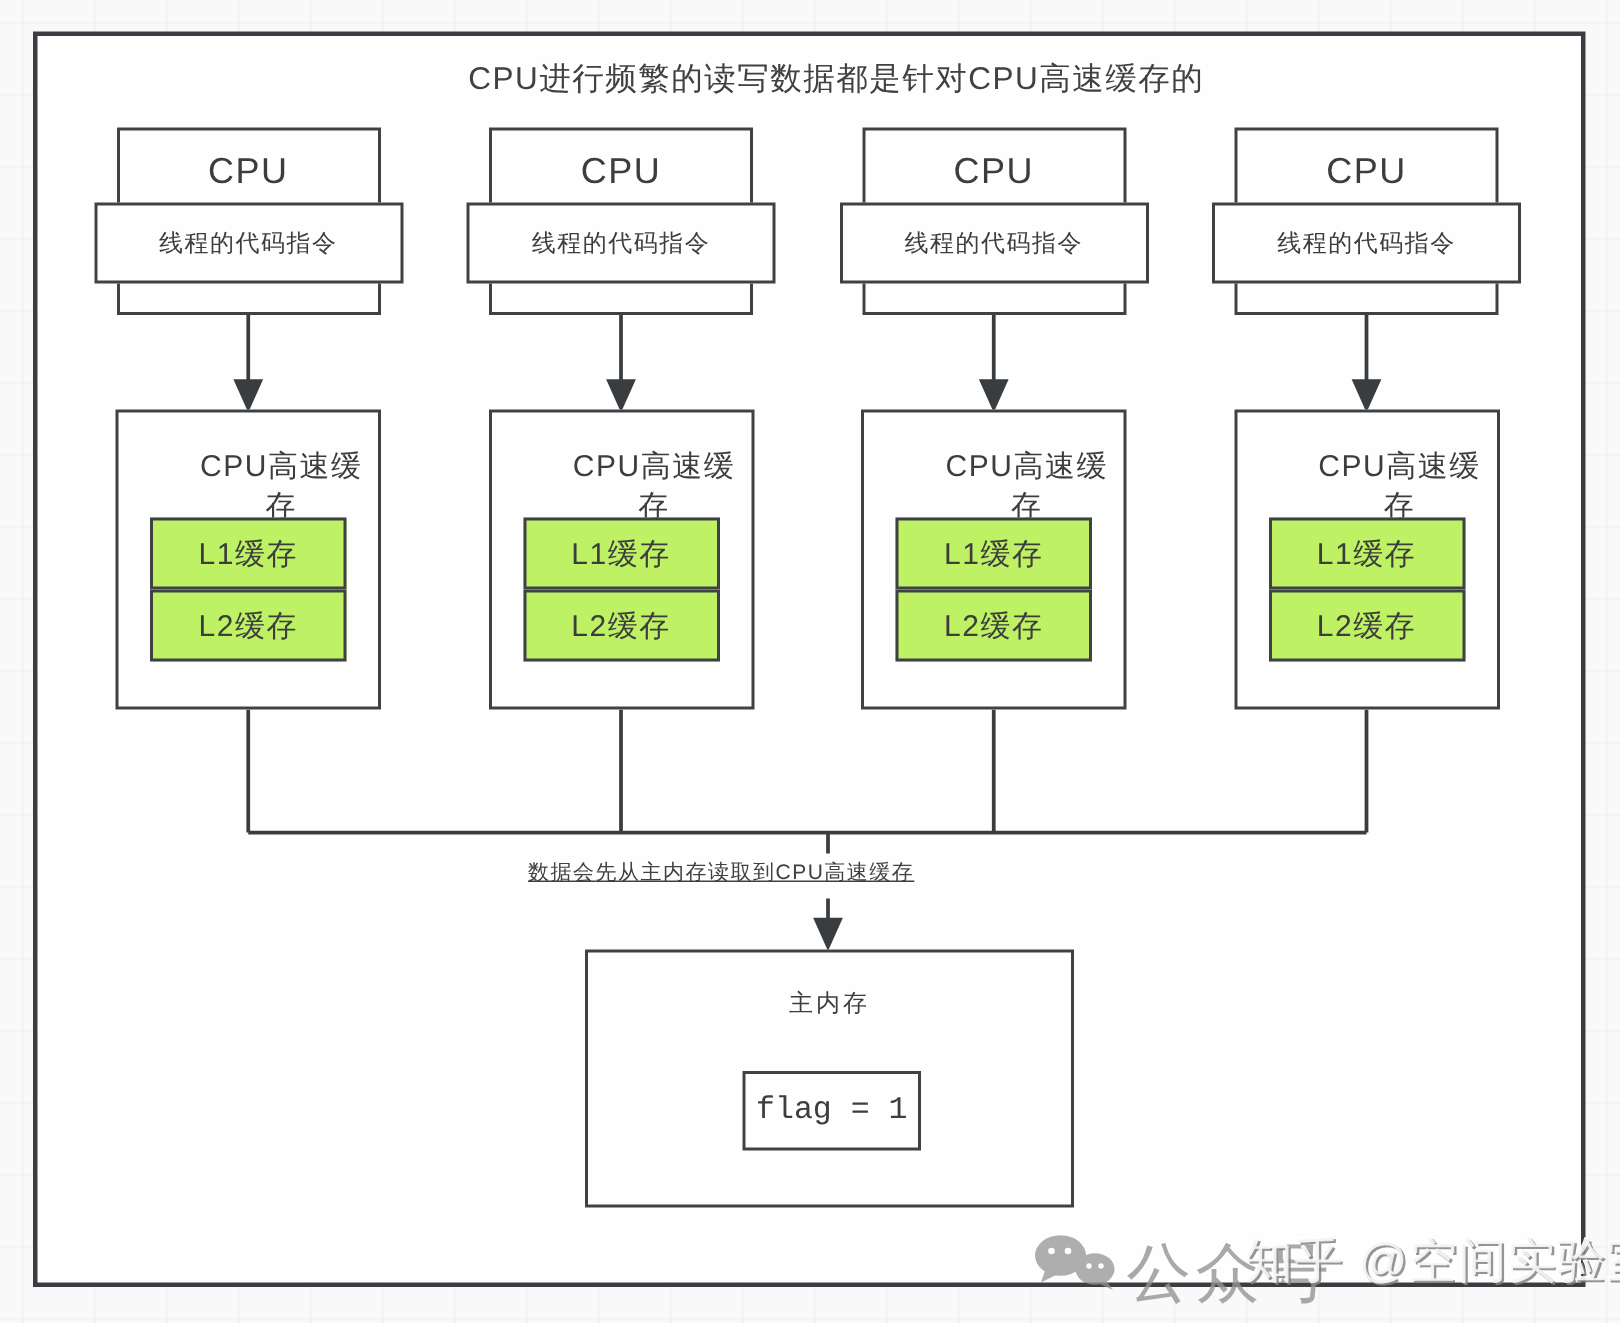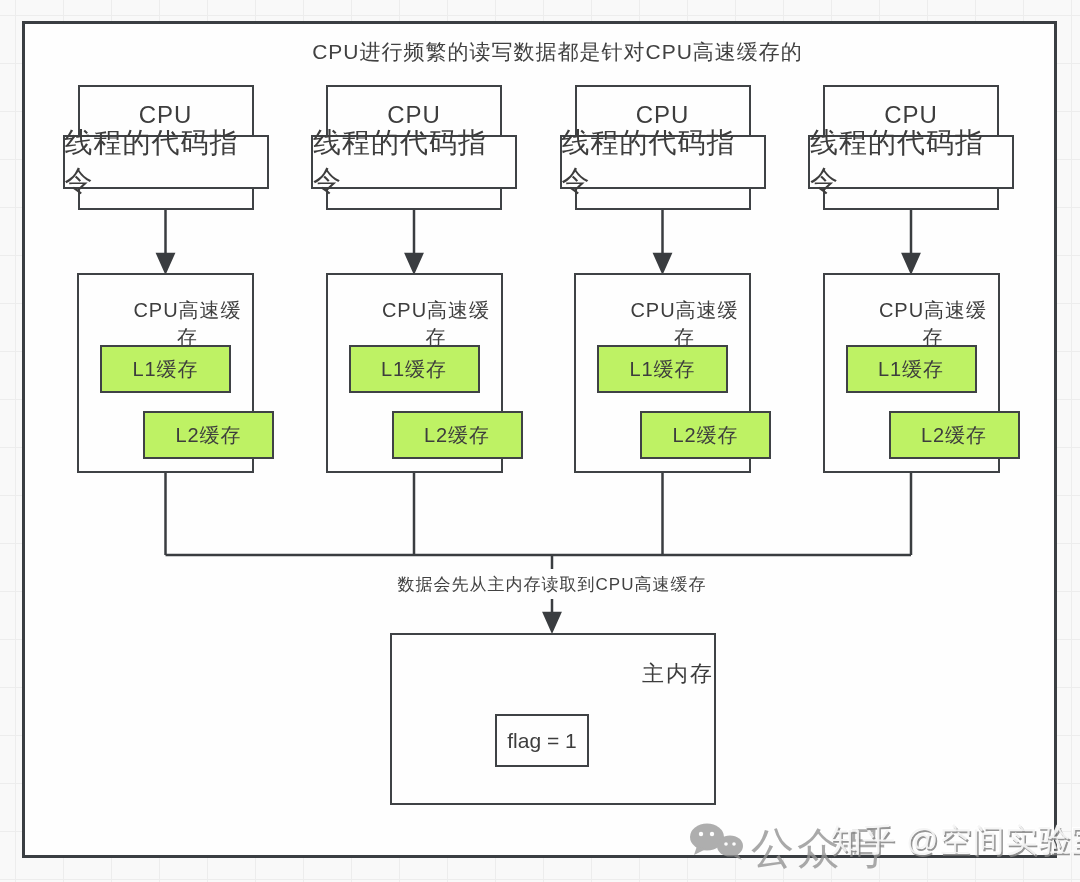--- a/index.html
+++ b/index.html
@@ -28,37 +28,37 @@
   }
   .diagram-title{
     position:absolute;left:40px;top:38px;width:1035px;z-index:3;
     text-align:center;font-size:21px;letter-spacing:1px;color:#414141;
   }
   .cpu-box{top:85px;width:176px;height:125px;z-index:3;
     display:flex;justify-content:center;align-items:flex-start;
     padding-top:14px;font-size:24px;letter-spacing:1px;}
   .thread-box{top:135px;width:206px;height:54px;z-index:4;
     display:flex;justify-content:center;align-items:center;
-    font-size:28px;letter-spacing:1px;}
+    font-size:16px;letter-spacing:1px;}
   .cache-box{top:273px;width:177px;height:200px;z-index:3;}
   .cache-title{margin-top:22px;text-align:center;font-size:20px;letter-spacing:1px;padding-left:44px;}
   .l1-box,.l2-box{position:absolute;left:21px;width:131px;height:48px;
     box-sizing:border-box;border:2.5px solid #3f4245;background:#bef264;
     display:flex;justify-content:center;align-items:center;font-size:20px;letter-spacing:1px;}
   .l1-box{top:70px;}
-  .l2-box{top:136px;margin-left:43px;}
+  .l2-box{top:118px;}
   .bus-label{
     position:absolute;left:352px;top:573px;width:400px;z-index:3;
-    text-align:center;font-size:17px;letter-spacing:1px;color:#414141;
+    text-align:left;font-size:14px;letter-spacing:1px;color:#414141;text-decoration:underline;
   }
   .memory-box{left:390px;top:633px;width:326px;height:172px;z-index:3;}
-  .memory-title{margin-top:24px;text-align:right;font-size:22px;letter-spacing:2px;}
-  .flag-box{position:absolute;left:103px;top:79px;width:94px;height:53px;
+  .memory-title{margin-top:24px;text-align:center;font-size:16px;letter-spacing:2px;}
+  .flag-box{position:absolute;left:103px;top:79px;width:119px;height:53px;
     box-sizing:border-box;border:2.5px solid #3f4245;background:#fefefe;
-    display:flex;justify-content:center;align-items:center;font-size:21px;}
+    display:flex;justify-content:center;align-items:center;font-size:21px;font-family:Liberation Mono, monospace;}
   .watermark{position:absolute;left:685px;top:818px;width:395px;height:44px;z-index:5;}
   .wm-wechat-icon{position:absolute;left:2px;top:4px;opacity:.75;}
   .wm-wechat-text{
     position:absolute;left:66px;top:2px;font-size:43px;letter-spacing:3px;
     color:rgba(148,148,148,.8);white-space:nowrap;
   }
   .wm-zhihu-text{
     position:absolute;left:145px;top:1px;font-size:32px;letter-spacing:1px;
     color:rgba(244,244,244,.92);white-space:nowrap;
     text-shadow:1.5px 1.5px 0 rgba(130,130,130,.85),

